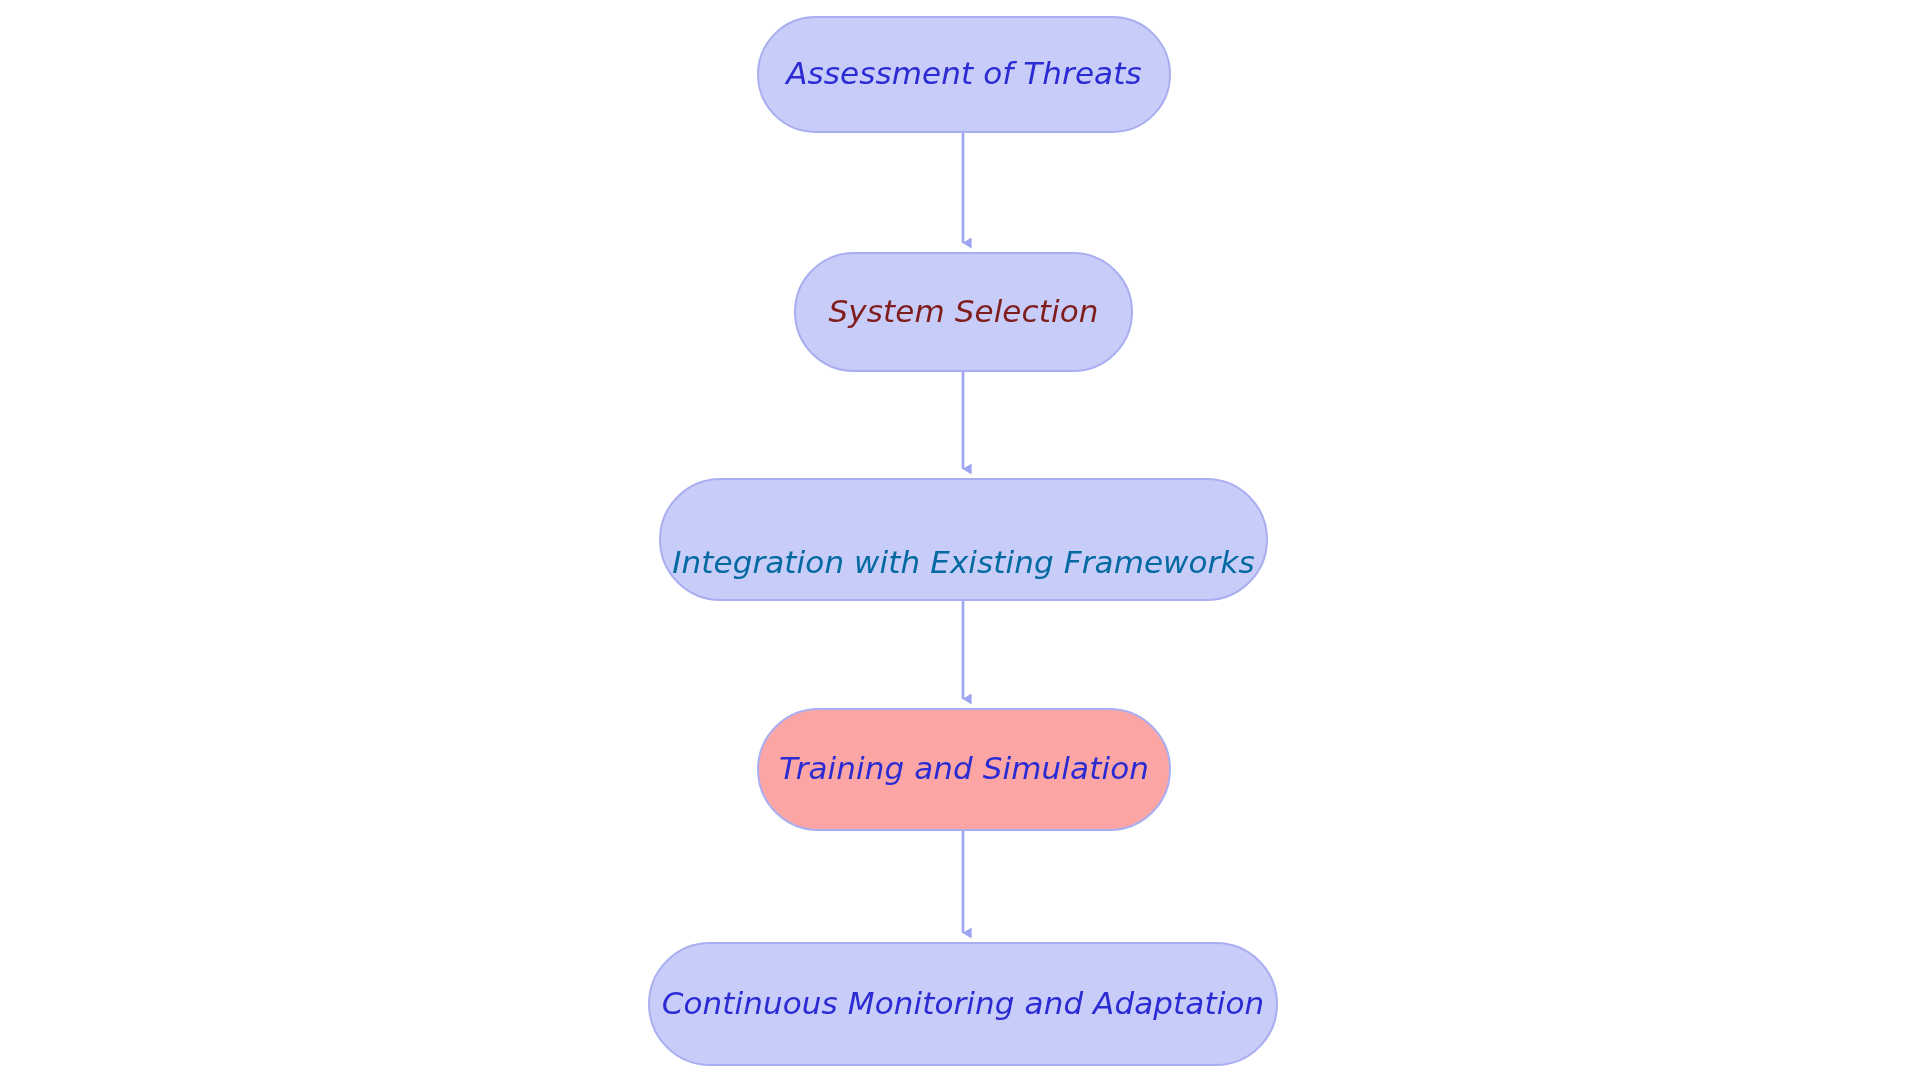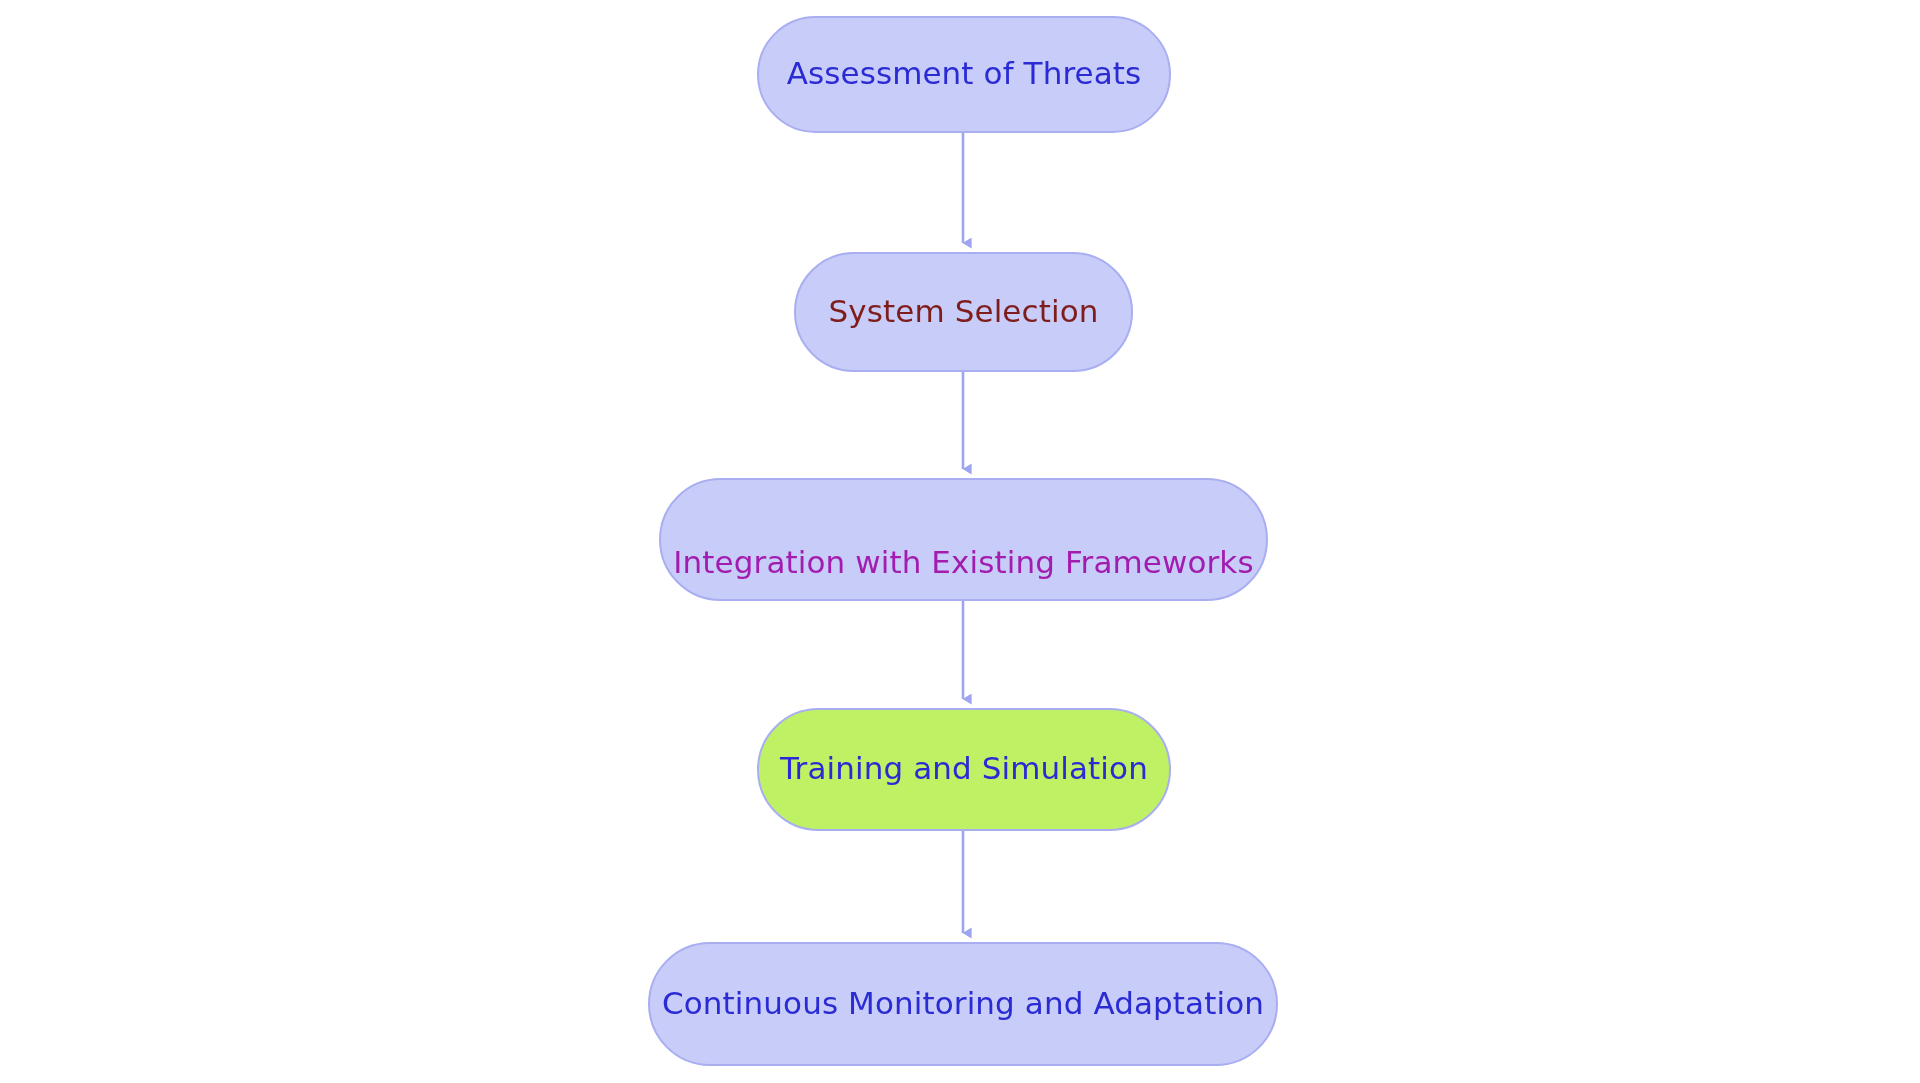--- a/index.html
+++ b/index.html
@@ -45,20 +45,21 @@
     position: absolute;
     box-sizing: border-box;
     display: flex;
     align-items: center;
     justify-content: center;
     background: #c8ccf8;
     border: 2px solid #ec4899;
     border-radius: 999px;
     color: #2b2bd4;
     white-space: nowrap;
+    font-style: italic;
   }
 
   .flow-node-label {
     font-family: "DejaVu Sans", "Liberation Sans", sans-serif;
     font-size: 31px;
     font-weight: 400;
     letter-spacing: 0.1px;
     color: #2b2bd4;
     line-height: 1;
     padding-bottom: 2px;
@@ -114,24 +115,24 @@
 
     <div class="flow-node" id="node-assessment-of-threats" style="background: rgb(200, 204, 248); border-color: rgb(169, 174, 241); color: rgb(43, 43, 212);">
       <span class="flow-node-label" style="color: rgb(43, 43, 212);">Assessment of Threats</span>
     </div>
 
     <div class="flow-node" id="node-system-selection" style="background: rgb(200, 204, 248); border-color: rgb(169, 174, 241); color: rgb(43, 43, 212);">
       <span class="flow-node-label" style="color: #7f1d1d;">System Selection</span>
     </div>
 
     <div class="flow-node" id="node-integration-with-existing-frameworks" style="background: rgb(200, 204, 248); border-color: rgb(169, 174, 241); color: rgb(43, 43, 212);">
-      <span class="flow-node-label" style="color: #a21caf; margin-top: 48px;">Integration with Existing Frameworks</span>
+      <span class="flow-node-label" style="color: #0369a1; margin-top: 48px;">Integration with Existing Frameworks</span>
     </div>
 
-    <div class="flow-node" id="node-training-and-simulation" style="background: #bef264; border-color: rgb(169, 174, 241); color: rgb(43, 43, 212);">
+    <div class="flow-node" id="node-training-and-simulation" style="background: #fca5a5; border-color: rgb(169, 174, 241); color: rgb(43, 43, 212);">
       <span class="flow-node-label" style="color: rgb(43, 43, 212);">Training and Simulation</span>
     </div>
 
     <div class="flow-node" id="node-continuous-monitoring-and-adaptation" style="background: rgb(200, 204, 248); border-color: rgb(169, 174, 241); color: rgb(43, 43, 212);">
       <span class="flow-node-label" style="color: rgb(43, 43, 212);">Continuous Monitoring and Adaptation</span>
     </div>
 
   </div>
 </div>
 

